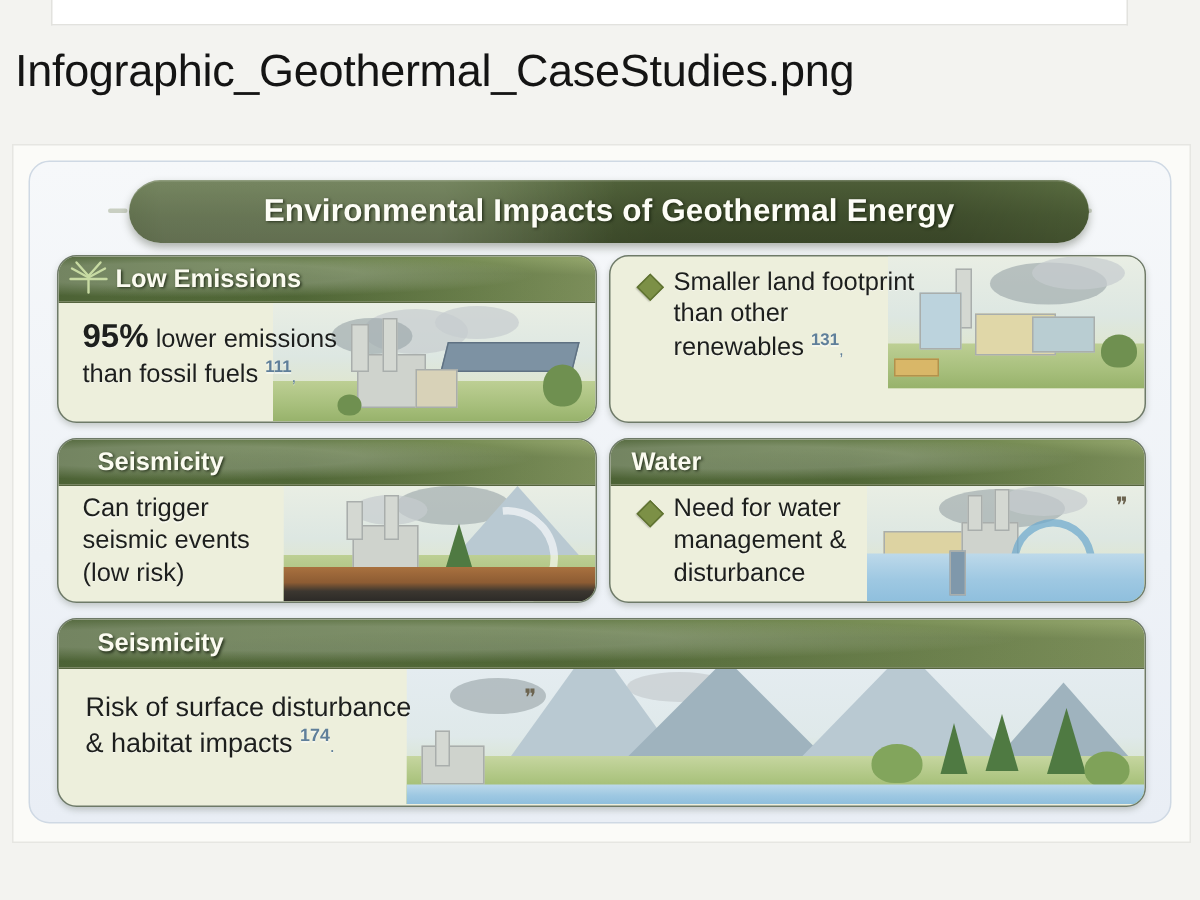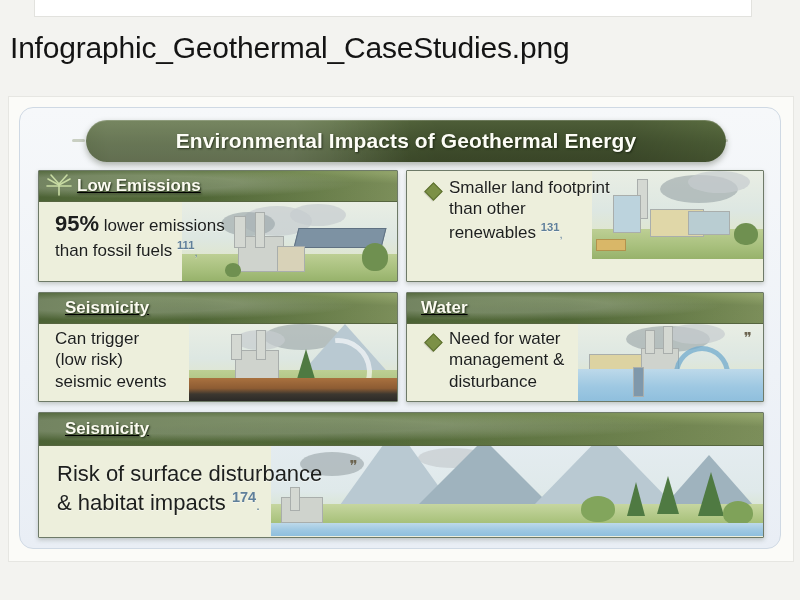--- a/index.html
+++ b/index.html
@@ -49,25 +49,24 @@
   }
   .banner-tick{
     position:absolute;top:31px;width:13px;height:3px;background:#c9cfc2;border-radius:2px;
   }
   .banner-tick.l{left:52px;}
   .banner-tick.r{right:52px;}
 
   
   .card{
     position:absolute;
-    border:1px solid #6e7a68;border-radius:1px;
+    border:1px solid #6e7a68;border-radius:13px;
     background:#edefdc;
     overflow:hidden;
     box-shadow:0 2px 4px rgba(60,70,50,.25);
-    text-decoration:underline;
   }
   .card-hdr{
     position:relative;height:30px;
     background:
       radial-gradient(ellipse at 25% 40%, rgba(255,255,255,.22) 0 30%, transparent 60%),
       radial-gradient(ellipse at 80% 75%, rgba(20,40,10,.18) 0 35%, transparent 65%),
       linear-gradient(100deg,#4c6235 0%,#5d7440 45%,#7c9159 78%,#93a56c 100%);
     display:flex;align-items:center;
     border-bottom:1px solid #56653f;
   }
@@ -210,22 +209,22 @@
           <div class="ground" style="height:40%;"></div>
           <div class="bldg" style="left:22%;top:26px;width:42px;height:30px;"></div>
           <div class="stack" style="left:20%;top:10px;width:9px;height:24px;"></div>
           <div class="stack" style="left:32%;top:6px;width:8px;height:28px;"></div>
           <div class="conifer" style="left:52%;bottom:28%;"></div>
           <div class="arc" style="right:12%;top:14px;width:58px;height:58px;transform:rotate(130deg);"></div>
           <div class="soil"></div>
         </div>
         <div class="card-text" style="left:16px;top:4px;font-size:17px;">
           <div>Can trigger</div>
+          <div>seismic events</div>
           <div>(low risk)</div>
-          <div>seismic events</div>
         </div>
       </div>
     </div>
 
     <div class="card" style="left:386px;top:184px;width:356px;height:108px;">
       <div class="card-hdr">
         <span class="hdr-text" style="margin-left:14px;">Water</span>
       </div>
       <div class="card-body" style="height:77px;">
         <div class="art" style="width:52%;">
@@ -268,21 +267,21 @@
           <div class="conifer" style="right:8%;bottom:22%;border-bottom-width:44px;border-left-width:13px;border-right-width:13px;"></div>
           <div class="conifer" style="right:17%;bottom:24%;border-bottom-width:38px;border-left-width:11px;border-right-width:11px;"></div>
           <div class="conifer" style="right:24%;bottom:22%;border-bottom-width:34px;"></div>
           <div class="tree" style="right:30%;bottom:16%;width:34px;height:26px;background:#82a55c;"></div>
           <div class="tree" style="right:2%;bottom:12%;width:30px;height:24px;background:#7fa259;"></div>
           <div class="bird" style="left:16%;top:12px;">❞</div>
           <div class="bldg" style="left:2%;bottom:14%;width:40px;height:24px;background:#cfd3cd;"></div>
           <div class="stack" style="left:4%;bottom:28%;width:8px;height:22px;"></div>
           <div class="water" style="height:14%;"></div>
         </div>
-        <div class="card-text" style="left:18px;top:14px;font-size:22px;">
+        <div class="card-text" style="left:18px;top:14px;font-size:18px;">
           <div>Risk of surface disturbance</div>
           <div>
             <span>&amp; habitat impacts </span><span class="cite">174</span><span class="cite-dot">.</span>
           </div>
         </div>
       </div>
     </div>
 
   </div>
 </div>

